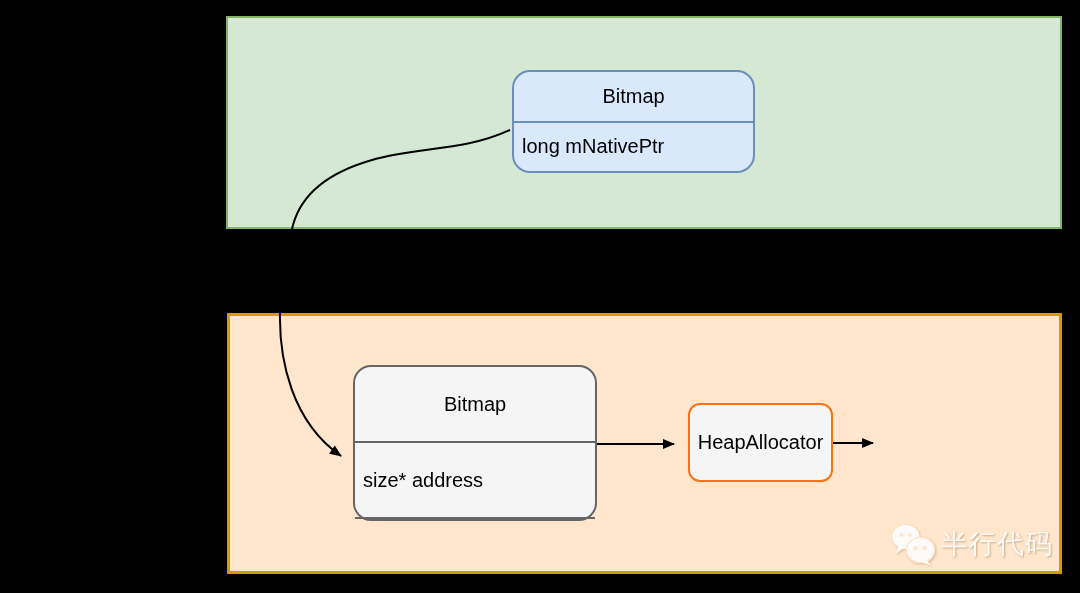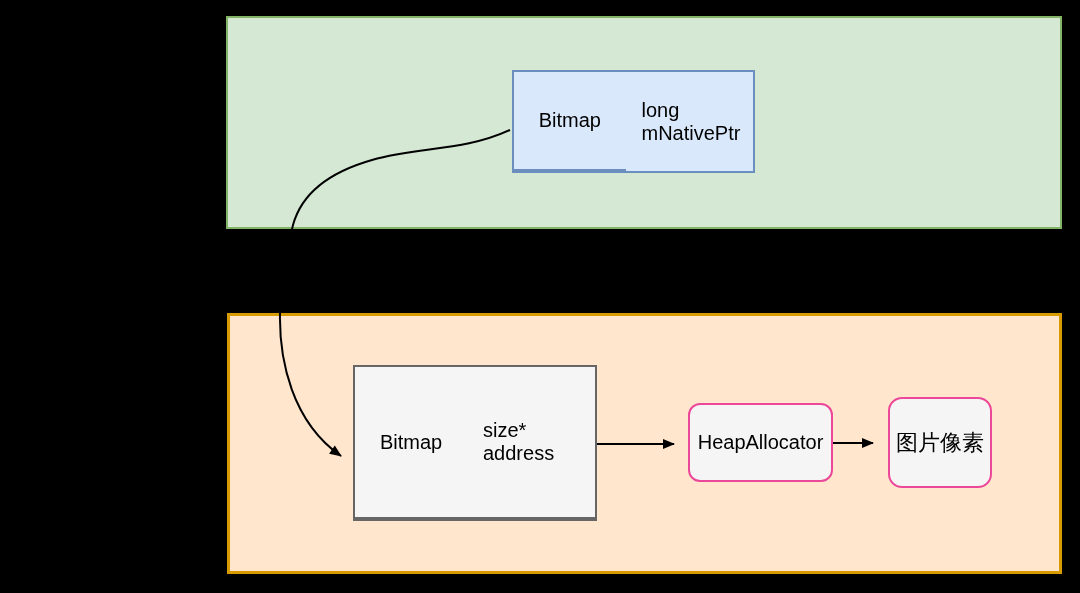--- a/index.html
+++ b/index.html
@@ -14,43 +14,43 @@
   }
   .region { position: absolute; box-sizing: border-box; }
   .region.java {
     left: 226px; top: 16px; width: 836px; height: 213px;
     background: #d5e8d4; border: 2px solid #82b366;
   }
   .region.native {
     left: 227px; top: 313px; width: 835px; height: 261px;
     background: #ffe6cc; border: 3px solid #d79b00;
   }
-  .uml-box { position: absolute; box-sizing: border-box; display: flex; flex-direction: row; }
+  .uml-box { position: absolute; box-sizing: border-box; display: flex; flex-direction: column; border-radius: 18px; }
   .uml-box.java-bitmap {
     left: 284px; top: 52px; width: 243px; height: 103px;
     background: #dae8fc; border: 2px solid #6c8ebf;
   }
   .uml-box.java-bitmap .uml-header { border-bottom: 2px solid #6c8ebf; }
   .uml-box.native-bitmap {
     left: 123px; top: 49px; width: 244px; height: 156px;
     background: #f5f5f5; border: 2px solid #666666;
   }
   .uml-box.native-bitmap .uml-header,
   .uml-box.native-bitmap .uml-field.mid { border-bottom: 2px solid #666666; }
   .uml-header {
     flex: 1; display: flex; align-items: center; justify-content: center;
     font-size: 20px;
   }
   .uml-field {
     flex: 1; display: flex; align-items: center;
-    padding-left: 16px; font-size: 20px;
+    padding-left: 8px; font-size: 20px;
   }
   .node {
     position: absolute; box-sizing: border-box;
-    background: #f5f5f5; border: 2px solid #ec4899;
+    background: #f5f5f5; border: 2px solid #f97316;
     display: flex; align-items: center; justify-content: center;
     font-size: 20px;
   }
   .node.heap-allocator { left: 458px; top: 87px; width: 145px; height: 79px; border-radius: 12px; }
   .node.pixel-node { left: 658px; top: 81px; width: 104px; height: 91px; border-radius: 14px; font-size: 22px; }
   .watermark {
     position: absolute; left: 661px; top: 206px; height: 44px;
     display: flex; align-items: center; gap: 5px;
   }
   .watermark .wm-label {
@@ -80,22 +80,42 @@
   </div>
 
   <div class="region native">
     <div class="uml-box native-bitmap">
       <div class="uml-header">Bitmap</div>
       <div class="uml-field mid">size* address</div>
     </div>
 
     <div class="node heap-allocator">HeapAllocator</div>
 
-    <div class="node pixel-node">图片像素</div>
 
+    <div class="watermark">
+      <svg width="45" height="43" viewBox="0 0 45 43" aria-hidden="true">
+        <g fill="rgba(255,255,255,0.95)">
+          <ellipse cx="15" cy="14" rx="13.5" ry="12"></ellipse>
+          <path d="M 8 23 L 4 31 L 13 25 Z"></path>
+        </g>
+        <g fill="#ffe6cc">
+          <circle cx="10.5" cy="12" r="2"></circle>
+          <circle cx="19" cy="12" r="2"></circle>
+        </g>
+        <g fill="rgba(255,255,255,0.95)" stroke="#ffe6cc" stroke-width="1.5">
+          <ellipse cx="29.5" cy="27" rx="14" ry="12.5"></ellipse>
+        </g>
+        <path d="M 36 37.5 L 40.5 42.5 L 31 39.5 Z" fill="rgba(255,255,255,0.95)"></path>
+        <g fill="#ffe6cc">
+          <circle cx="24.5" cy="25" r="2.2"></circle>
+          <circle cx="33.5" cy="25" r="2.2"></circle>
+        </g>
+      </svg>
+      <span class="wm-label">半行代码</span>
+    </div>
   </div>
 
   <svg class="overlay">
     <defs>
       <marker id="arrowhead" markerUnits="userSpaceOnUse" markerWidth="14" markerHeight="12" refX="12" refY="6" orient="auto">
         <path d="M 1 1 L 13 6 L 1 11 Z" fill="#000000"></path>
       </marker>
     </defs>
     <path class="connector" d="M 510 130 C 462 152 420 146 372 160 C 330 172 302 192 293 225 C 286 252 281 278 280 313 C 279 360 292 422 341 456" marker-end="url(#arrowhead)"></path>
     <path class="connector" d="M 597 444 L 674 444" marker-end="url(#arrowhead)"></path>

